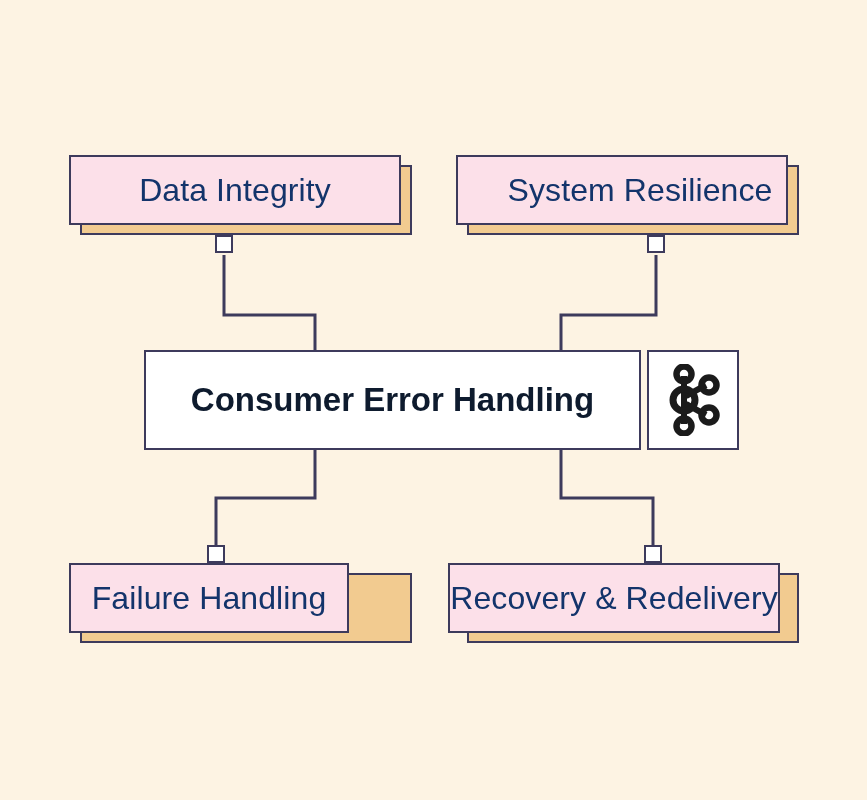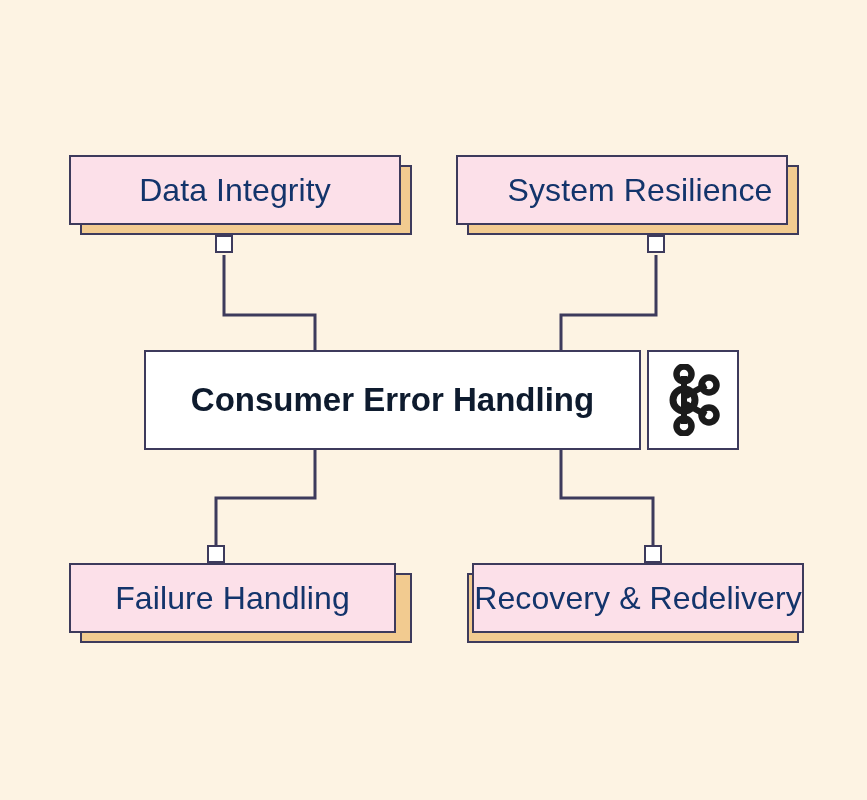--- a/index.html
+++ b/index.html
@@ -142,23 +142,23 @@
       <circle cx="22" cy="62" r="7.5" fill="none" stroke="#1b1b1b" stroke-width="6.5"></circle>
 
       <circle cx="47" cy="21" r="7.5" fill="none" stroke="#1b1b1b" stroke-width="6.5"></circle>
 
       <circle cx="47" cy="51" r="7.5" fill="none" stroke="#1b1b1b" stroke-width="6.5"></circle>
     </svg>
   </div>
 
   <div class="port" style="left:207px; top:545px;"></div>
   <div class="leaf-shadow" style="left:80px; top:573px; width:332px; height:70px;"></div>
-  <div class="leaf-box" style="left:69px; top:563px; width:327px; height:70px;">
+  <div class="leaf-box" style="left:69px; top:563px; width:280px; height:70px;">
     <span class="leaf-label">Failure Handling</span>
   </div>
 
   <div class="port" style="left:644px; top:545px;"></div>
   <div class="leaf-shadow" style="left:467px; top:573px; width:332px; height:70px;"></div>
-  <div class="leaf-box" style="left:472px; top:563px; width:332px; height:70px;">
+  <div class="leaf-box" style="left:448px; top:563px; width:332px; height:70px;">
     <span class="leaf-label">Recovery &amp; Redelivery</span>
   </div>
 
 </div>
 
 </body></html>

